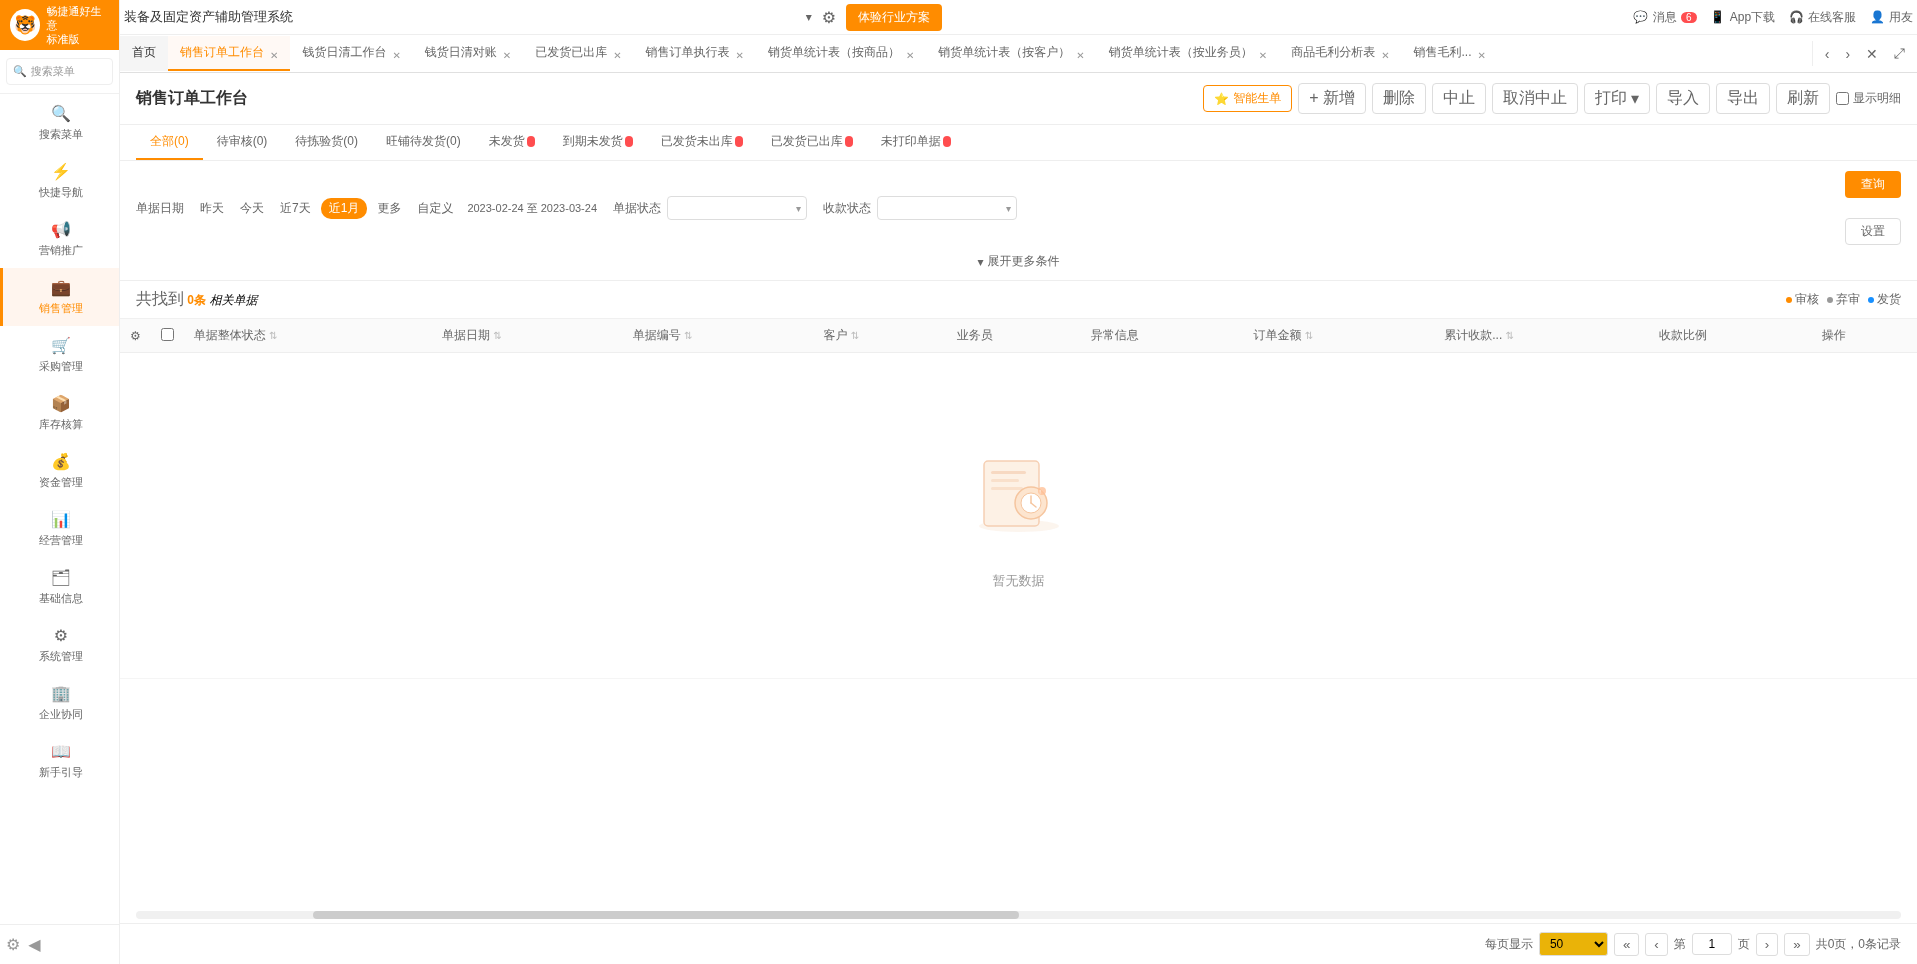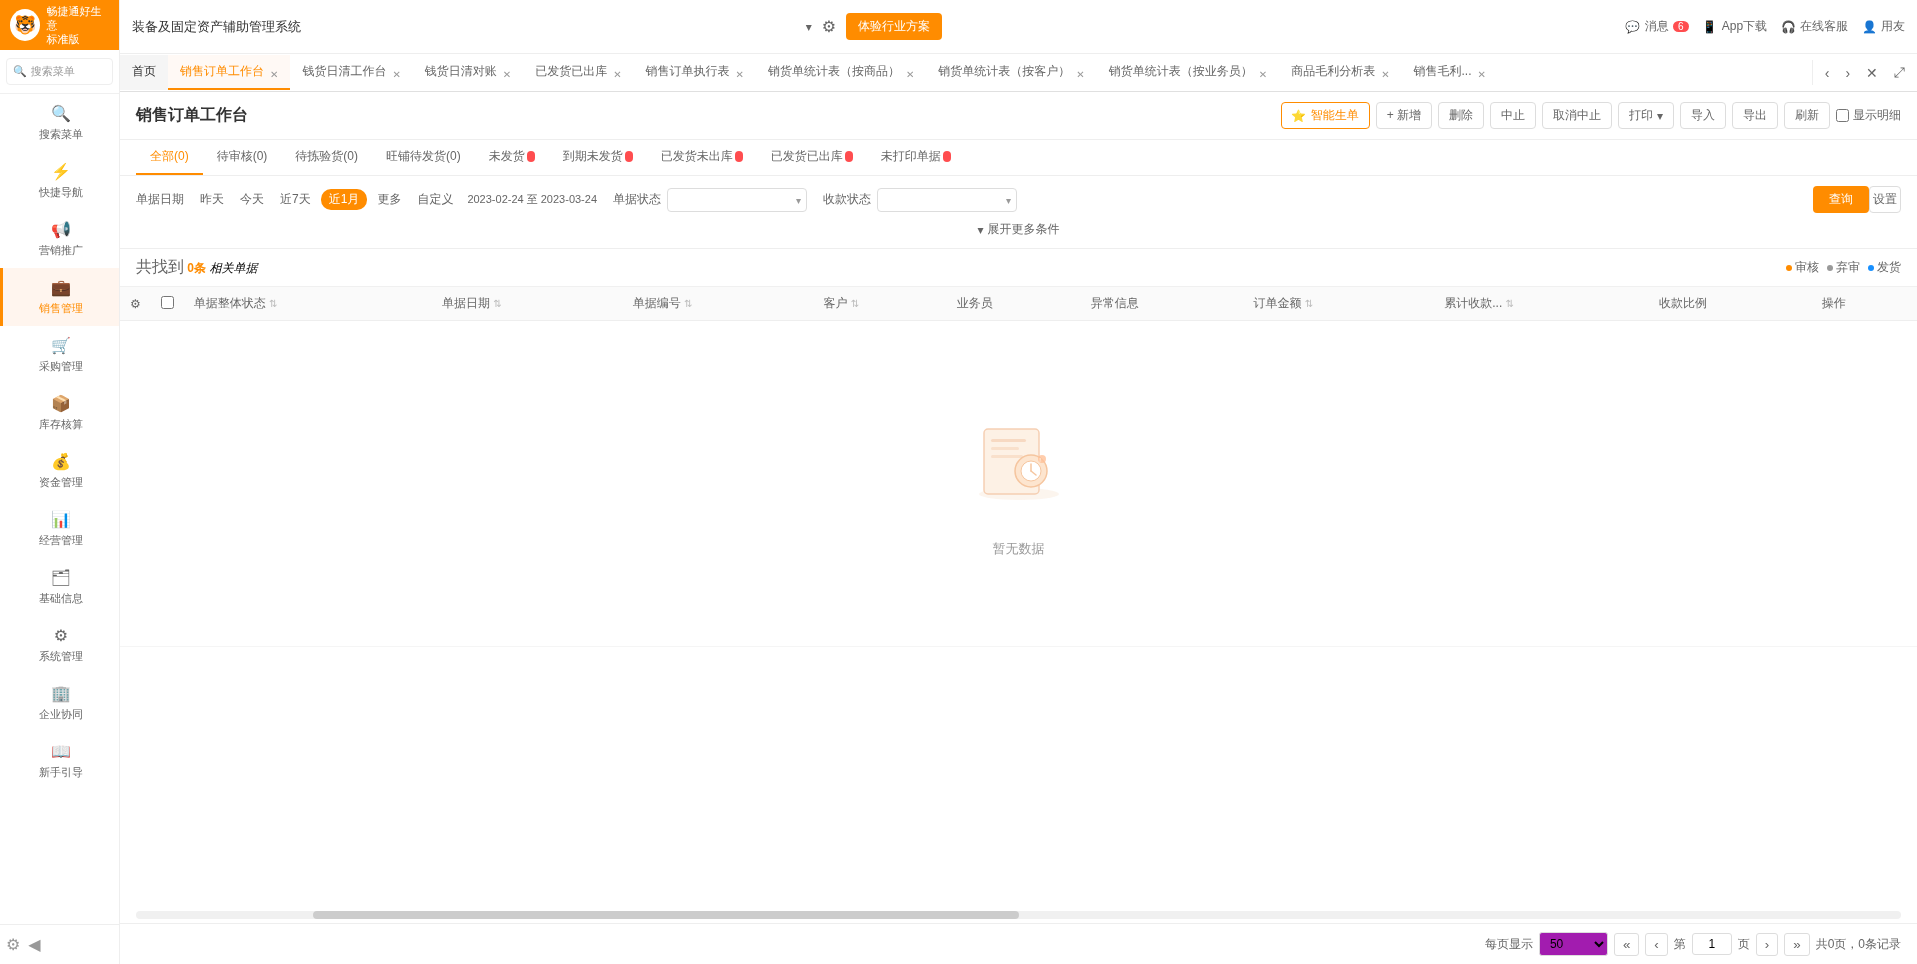--- a/index.html
+++ b/index.html
@@ -15,21 +15,21 @@
     .sidebar-item { padding: 10px 6px; display: flex; flex-direction: column; align-items: center; gap: 4px; cursor: pointer; color: #666; font-size: 11px; border-left: 3px solid transparent; }
     .sidebar-item.active { background: #fff5ee; color: #ff8c00; border-left: 3px solid #ff8c00; }
     .sidebar-item-icon { font-size: 16px; }
     .sidebar-bottom { margin-top: auto; padding: 10px 6px; display: flex; gap: 8px; border-top: 1px solid #eee; }
     .sidebar-bottom-btn { cursor: pointer; color: #999; font-size: 16px; }
 
     
     .main { flex: 1; display: flex; flex-direction: column; overflow: hidden; }
 
     
-    .topbar { background: #fff; height: 54px; display: flex; align-items: center; padding: 0 12px; gap: 10px; border-bottom: 1px solid #eee; }
+    .topbar { background: #fff; height: 35px; display: flex; align-items: center; padding: 0 4px; gap: 10px; border-bottom: 1px solid #eee; }
     .topbar-title { font-size: 13px; color: #333; flex: 1; }
     .topbar-dropdown { display: flex; align-items: center; gap: 4px; cursor: pointer; color: #666; }
     .topbar-solution-btn { background: #ff8c00; color: #fff; border: none; border-radius: 4px; padding: 5px 12px; cursor: pointer; font-size: 12px; }
     .topbar-gear { color: #666; cursor: pointer; font-size: 16px; }
     .topbar-right { display: flex; align-items: center; gap: 14px; color: #666; font-size: 12px; }
     .topbar-right-item { display: flex; align-items: center; gap: 4px; cursor: pointer; }
     .badge { background: #ff4d4f; color: #fff; border-radius: 10px; padding: 0 5px; font-size: 10px; min-width: 16px; text-align: center; }
 
     
     .tabbar { background: #fff; display: flex; align-items: center; border-bottom: 1px solid #e0e0e0; overflow: hidden; min-height: 38px; }
@@ -38,21 +38,21 @@
     .tab-close { font-size: 10px; color: #999; cursor: pointer; margin-left: 2px; }
     .tab-home { background: #f5f5f5; color: #333; }
     .tab-nav-btn { padding: 4px 6px; cursor: pointer; color: #666; font-size: 14px; border: none; background: #fff; }
     .tab-nav-end { display: flex; align-items: center; margin-left: auto; border-left: 1px solid #eee; padding: 0 6px; gap: 4px; }
 
     
     .content { flex: 1; overflow: auto; padding: 0; background: #f5f7fa; display: flex; flex-direction: column; }
     .content-header { background: #fff; padding: 10px 16px; display: flex; align-items: center; justify-content: space-between; border-bottom: 1px solid #eee; }
     .content-title { font-size: 16px; font-weight: bold; color: #333; }
     .content-header-btns { display: flex; gap: 6px; align-items: center; }
-    .btn { border: 1px solid #ddd; background: #fff; border-radius: 4px; padding: 4px 10px; cursor: pointer; font-size: 12px; color: #666; display: flex; align-items: center; gap: 4px; white-space: nowrap; }
+    .btn { border: 1px solid #ddd; background: #fff; border-radius: 4px; padding: 4px 10px; cursor: pointer; font-size: 16px; color: #666; display: flex; align-items: center; gap: 4px; white-space: nowrap; }
     .smart-btn { background: #fff; border: 1px solid #ff8c00; color: #ff8c00; border-radius: 4px; padding: 4px 10px; cursor: pointer; font-size: 12px; display: flex; align-items: center; gap: 4px; }
 
     
     .filter-tabs { background: #fff; padding: 0 16px; border-bottom: 1px solid #eee; display: flex; align-items: center; gap: 0; }
     .filter-tab { padding: 8px 14px; font-size: 12px; cursor: pointer; color: #666; border-bottom: 2px solid transparent; white-space: nowrap; }
     .filter-tab.active { color: #ff8c00; border-bottom: 2px solid #ff8c00; }
     .filter-tab .count-badge { background: #ff4d4f; color: #fff; border-radius: 10px; padding: 0 4px; font-size: 10px; margin-left: 2px; }
 
     
     .search-bar { background: #fff; padding: 10px 16px; display: flex; flex-direction: column; gap: 8px; border-bottom: 1px solid #eee; }
@@ -85,21 +85,21 @@
     td { padding: 8px 10px; border-bottom: 1px solid #f5f5f5; color: #333; }
     .th-checkbox { width: 30px; }
     .empty-state { display: flex; flex-direction: column; align-items: center; justify-content: center; padding: 80px 0; }
     .empty-icon { font-size: 80px; margin-bottom: 12px; opacity: 0.6; }
     .empty-text { color: #999; font-size: 13px; }
 
     
     .pagination { background: #fff; padding: 8px 16px; display: flex; align-items: center; justify-content: flex-end; gap: 6px; border-top: 1px solid #eee; font-size: 12px; color: #666; }
     .page-btn { border: 1px solid #ddd; background: #fff; border-radius: 3px; padding: 3px 8px; cursor: pointer; color: #666; }
     .page-input { border: 1px solid #ddd; border-radius: 3px; padding: 3px 6px; width: 40px; text-align: center; font-size: 12px; }
-    .page-select { border: 1px solid #ddd; border-radius: 3px; padding: 3px 20px 3px 6px; font-size: 12px; background: #a21caf; cursor: pointer; }
+    .page-select { border: 1px solid #ddd; border-radius: 3px; padding: 3px 20px 3px 6px; font-size: 12px; background: #eab308; cursor: pointer; }
 
     
     .scrollbar-area { overflow-x: auto; background: #fff; }
     .scrollbar-track { height: 8px; background: #f0f0f0; border-radius: 4px; }
     .scrollbar-thumb { height: 8px; width: 40%; background: #ccc; border-radius: 4px; margin-left: 10%; }
   </style>
 </head>
 <body>
 
 <div class="sidebar">
@@ -320,21 +320,21 @@
           </div>
         </div>
         <div class="search-field">
           <label>收款状态</label>
           <div class="select-wrapper">
             <select class="select-field">
               <option value=""></option>
             </select>
           </div>
         </div>
-        <div style="margin-left:auto;display:flex;gap:0;">
+        <div style="margin-left:auto;display:flex;flex-direction:column;gap:20px;">
           <button class="btn-query">查询</button>
           <button class="btn-setting">设置</button>
         </div>
       </div>
       <div style="display:flex;justify-content:center;">
         <div class="expand-btn">
           <span>▾</span>
           <span>展开更多条件</span>
         </div>
       </div>

